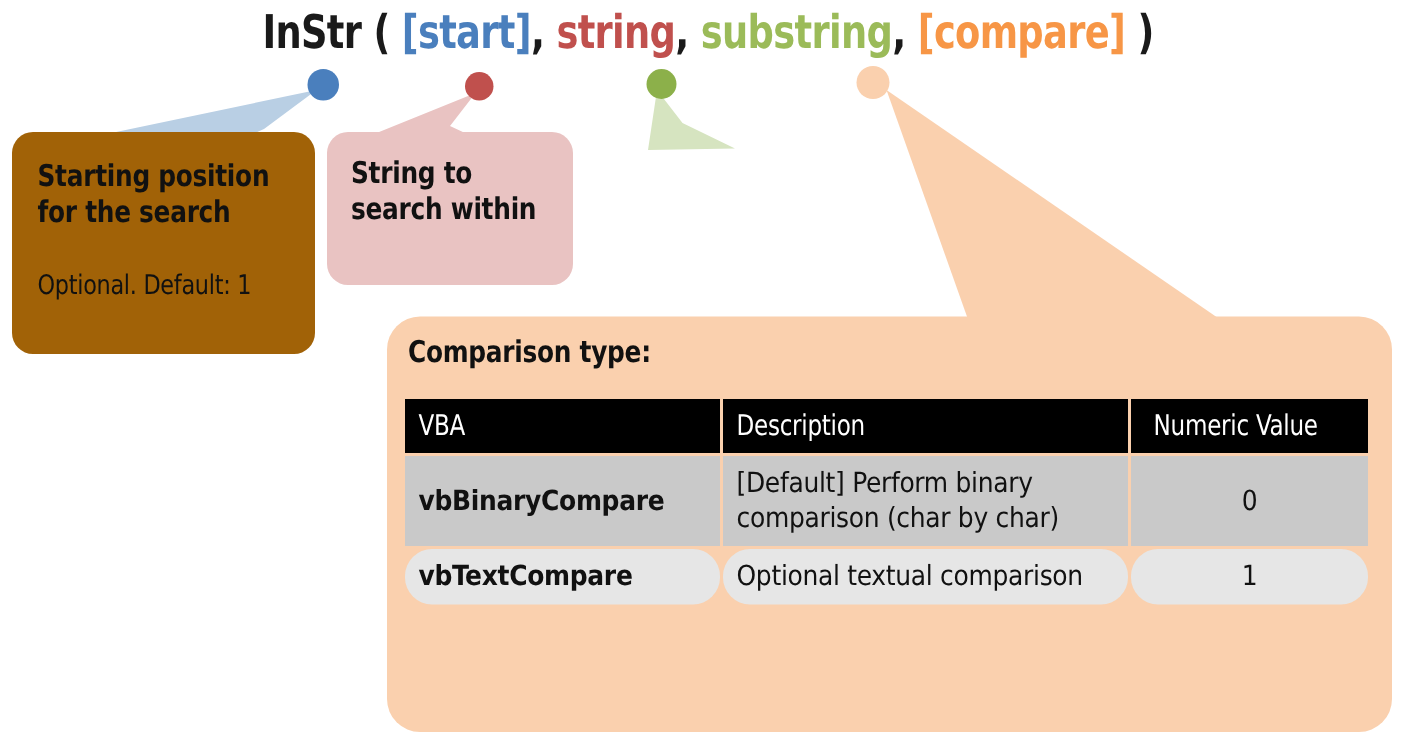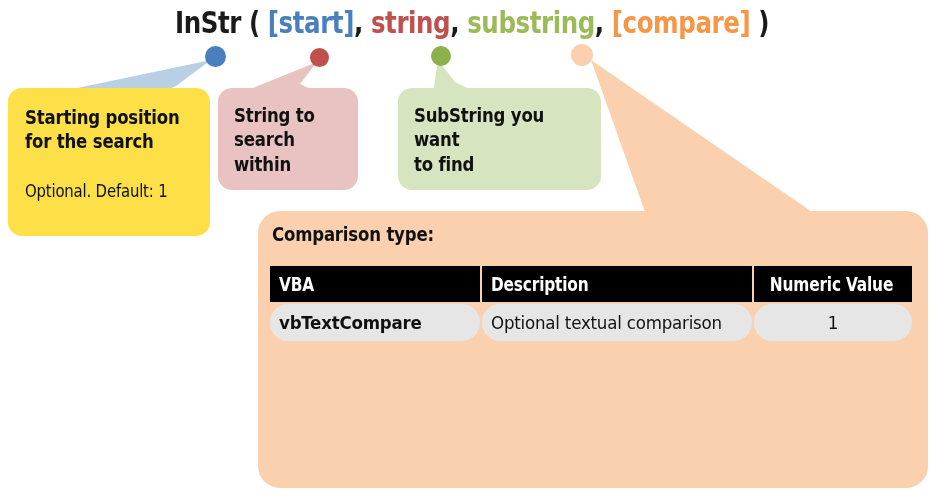--- a/index.html
+++ b/index.html
@@ -37,22 +37,22 @@
   .box .line{
     font-weight:bold;font-size:20px;color:#111;line-height:1.22;
     letter-spacing:-0.2px;
     transform:scaleX(0.92);transform-origin:0 0;
   }
   .box .sub{
     font-weight:normal;font-size:18px;color:#111;line-height:1.2;
     letter-spacing:-0.2px;
     transform:scaleX(0.92);transform-origin:0 0;
   }
-  .box-blue{left:8px;top:88px;width:202px;height:148px;background:#fde047;padding:17px 0 0 17px;}
-  .box-red{left:218px;top:88px;width:140px;height:102px;background:#e9c3c2;padding:15px 0 0 16px;}
+  .box-blue{left:8px;top:88px;width:202px;height:148px;background:#a16207;padding:17px 0 0 17px;}
+  .box-red{left:218px;top:88px;width:164px;height:102px;background:#e9c3c2;padding:15px 0 0 16px;}
   .box-green{left:398px;top:88px;width:203px;height:102px;background:#d6e4c0;padding:15px 0 0 16px;}
 
   .gap{height:26px;}
 
   
   .panel-orange{
     position:absolute;left:258px;top:211px;width:670px;height:277px;
     background:#fad0ae;border-radius:22px;box-sizing:border-box;
     padding:11px 0 0 14px;
   }
@@ -60,21 +60,21 @@
     font-weight:bold;font-size:20px;color:#111;letter-spacing:-0.2px;
     transform:scaleX(0.92);transform-origin:0 0;
   }
 
   
   table.cmp{
     position:absolute;left:268px;top:264px;width:638px;
     border-collapse:separate;border-spacing:2px;table-layout:fixed;
   }
   table.cmp th{
-    background:#000000;color:#ffffff;font-weight:bold;font-size:19px;
+    background:#000000;color:#ffffff;font-weight:normal;font-size:19px;
     text-align:left;padding:5px 9px;letter-spacing:-0.2px;height:26px;
   }
   table.cmp th span,table.cmp td span{display:inline-block;transform:scaleX(0.9);transform-origin:0 50%;}
   table.cmp th.c-num span,table.cmp td.c-num span{transform-origin:50% 50%;}
   table.cmp td{
     font-size:18.5px;color:#111;padding:7px 9px;vertical-align:middle;
     letter-spacing:-0.2px;line-height:1.25;
   }
   table.cmp td.c-name{font-weight:bold;}
   table.cmp td.c-num{text-align:center;}
@@ -116,43 +116,44 @@
     <div class="line">for the search</div>
     <div class="gap"></div>
     <div class="sub">Optional. Default: 1</div>
   </div>
 
   <div class="box box-red">
     <div class="line">String to</div>
     <div class="line">search within</div>
   </div>
 
-  <div class="box box-green">
-    <div class="line">SubString you want</div>
-    <div class="line">to find</div>
-  </div>
 
   <div class="panel-orange">
     <div class="panel-title">Comparison type:</div>
   </div>
 
   <table class="cmp">
     <colgroup>
         <col class="w1">
         <col class="w2">
         <col class="w3">
       </colgroup>
     <thead>
       <tr>
         <th><span>VBA</span></th>
         <th><span>Description</span></th>
         <th class="c-num"><span>Numeric Value</span></th>
       </tr>
     </thead>
     <tbody>
+      <tr class="band-a">
+        <td class="c-name">vbBinaryCompare</td>
+        <td class="c-desc">[Default] Perform binary comparison (char by char)</td>
+        <td class="c-num">0</td>
+      </tr>
       <tr class="band-b">
         <td class="c-name">vbTextCompare</td>
         <td class="c-desc">Optional textual comparison</td>
         <td class="c-num">1</td>
       </tr>
     </tbody>
   </table>
 
 </div>
 

